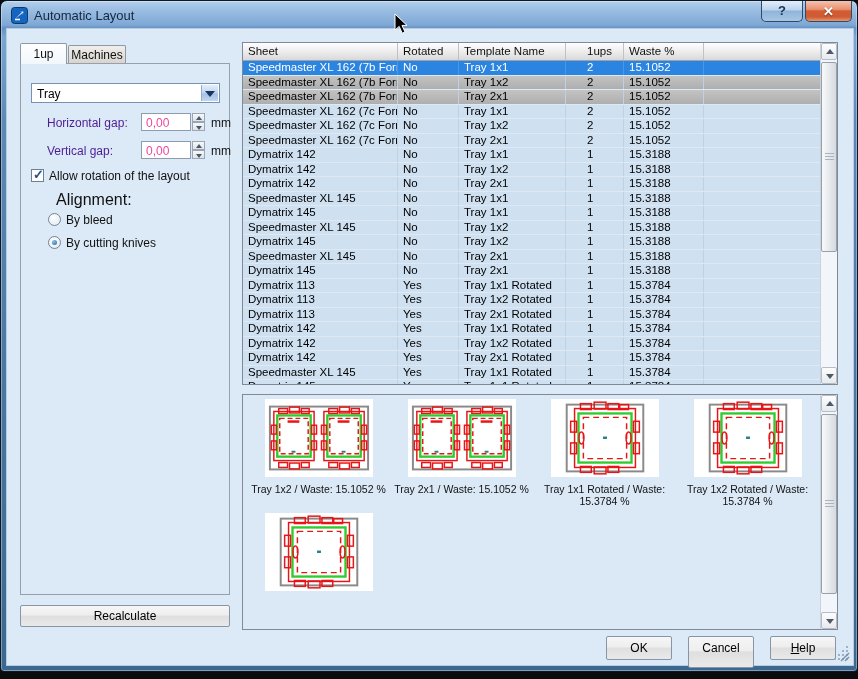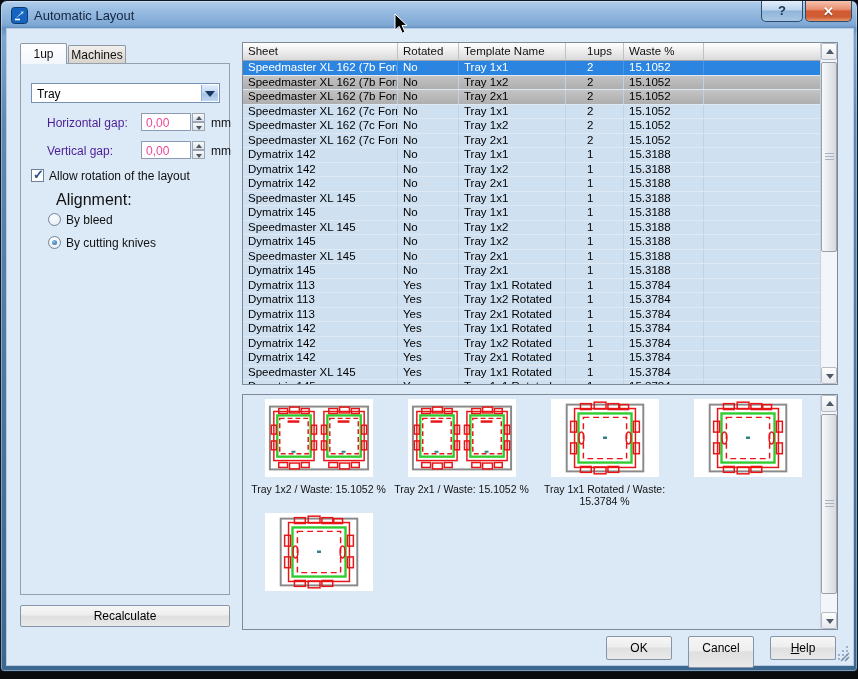--- a/index.html
+++ b/index.html
@@ -458,21 +458,21 @@
                   <use href="#tray-double"></use>
                 </svg></div><div class="tcaption">Tray 1x2 / Waste: 15.1052 %</div></div>
             <div class="thumb-cell"><div class="timg-wrap"><svg class="timg" viewBox="0 0 110 78">
                   <use href="#tray-double"></use>
                 </svg></div><div class="tcaption">Tray 2x1 / Waste: 15.1052 %</div></div>
             <div class="thumb-cell"><div class="timg-wrap"><svg class="timg" viewBox="0 0 110 78">
                   <use href="#tray-single"></use>
                 </svg></div><div class="tcaption">Tray 1x1 Rotated / Waste: 15.3784 %</div></div>
             <div class="thumb-cell"><div class="timg-wrap"><svg class="timg" viewBox="0 0 110 78">
                   <use href="#tray-single"></use>
-                </svg></div></div>
+                </svg></div><div class="tcaption">Tray 1x2 Rotated / Waste: 15.3784 %</div></div>
             <div class="thumb-cell"><div class="timg-wrap"><svg class="timg" viewBox="0 0 110 78">
                   <use href="#tray-single"></use>
                 </svg></div></div>
           </div>
         <div class="vscroll">
           <div class="sb-btn sb-up"></div>
           <div class="sb-thumb" style="top:19px;height:180px">
               <div class="sb-grip"></div>
             </div>
           <div class="sb-btn sb-dn"></div>

